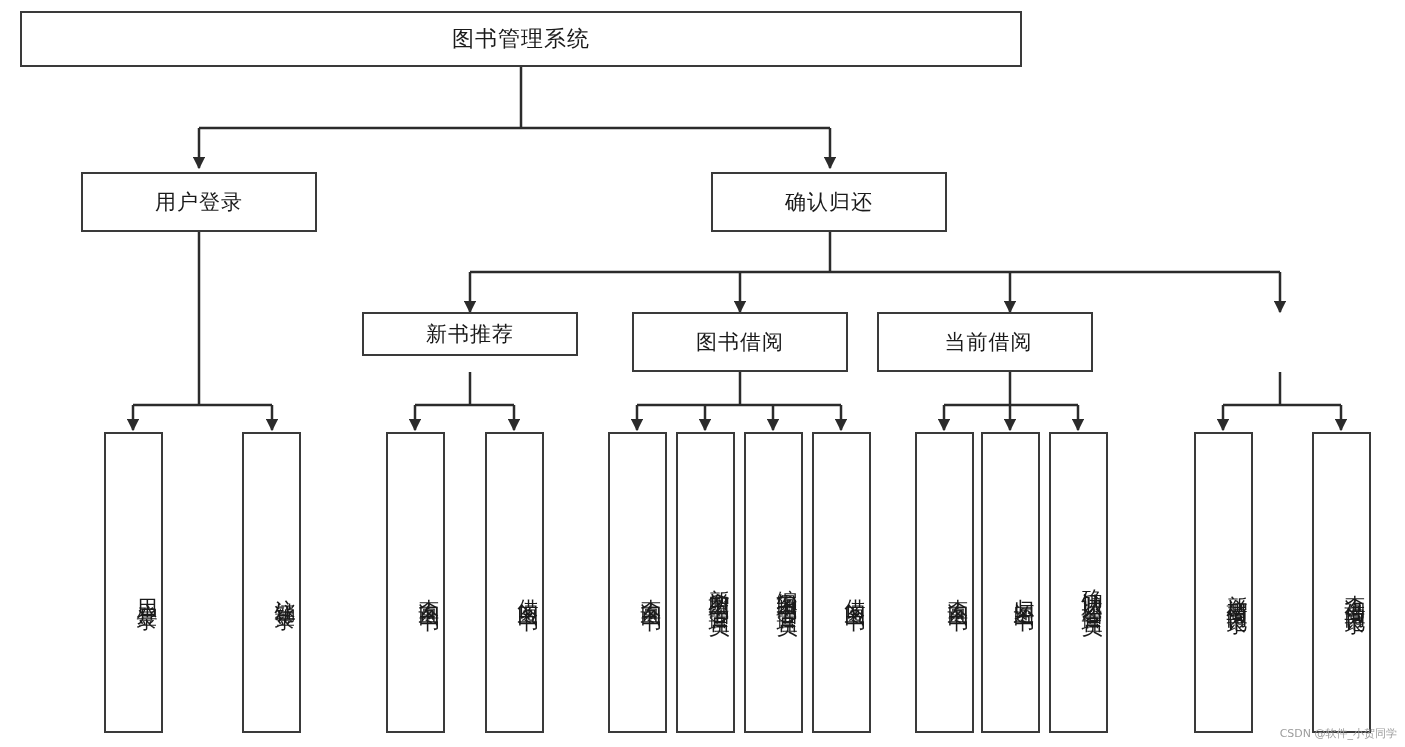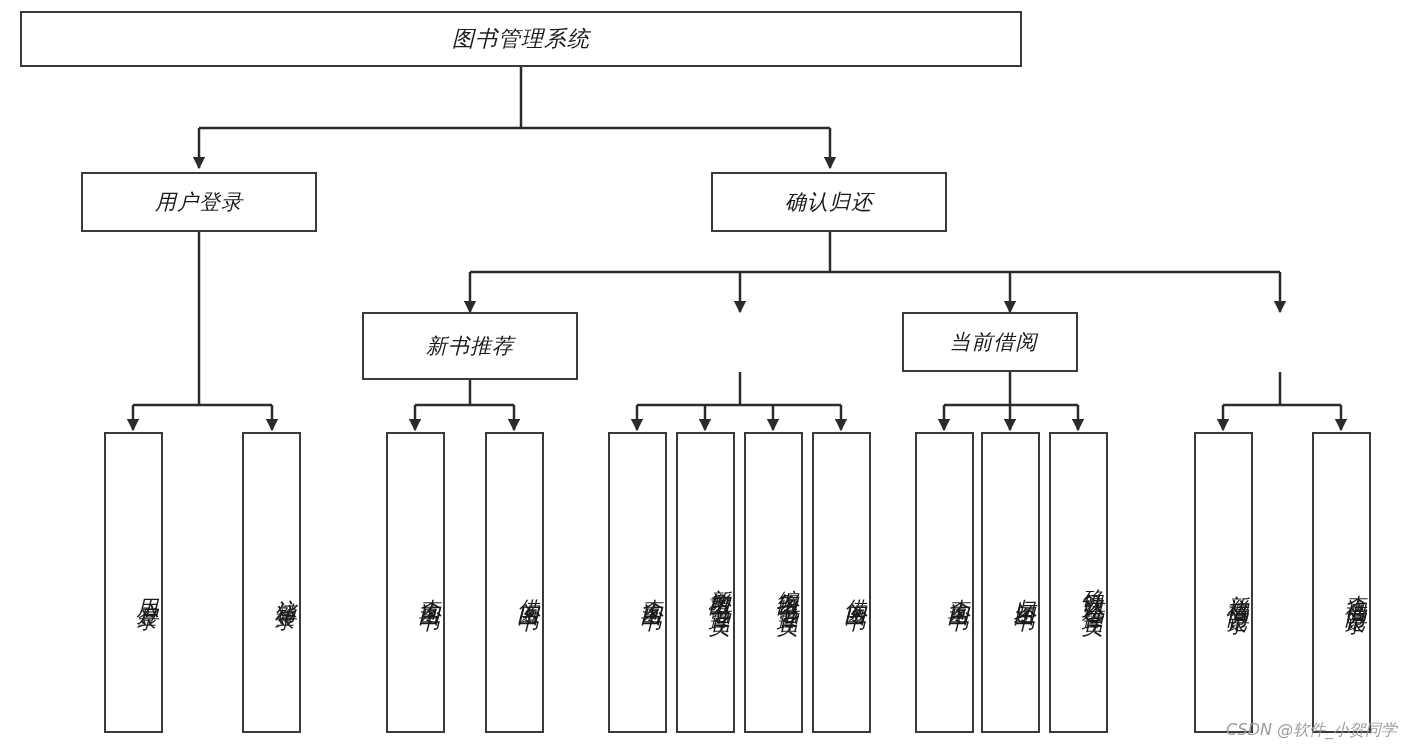--- a/index.html
+++ b/index.html
@@ -11,21 +11,20 @@
     width: 1405px;
     height: 747px;
     font-family: "DejaVu Sans", "Liberation Sans", sans-serif;
     overflow: hidden;
     position: relative;
   }
   #diagram-root {
     position: relative;
     width: 1405px;
     height: 747px;
-    font-style: italic;
   }
   svg#tree-svg {
     position: absolute;
     top: 0;
     left: 0;
     width: 1405px;
     height: 747px;
     display: block;
   }
   .node-box {
@@ -51,21 +50,21 @@
     justify-content: center;
     padding-top: 14px;
   }
   .node-box.root {
     font-size: 22px;
   }
   .watermark {
     position: absolute;
     right: 8px;
     bottom: 6px;
-    font-size: 16px;
+    font-size: 11px;
     color: #9d9d9d;
     white-space: nowrap;
     pointer-events: none;
     text-align: center;
   }
 </style>
 </head>
 <body>
 
 <div id="diagram-root">
@@ -118,22 +117,23 @@
       <path d="M 1223 405 L 1223 430" marker-end="url(#arrow)"></path>
       <path d="M 1341 405 L 1341 430" marker-end="url(#arrow)"></path>
     </g>
   </svg>
 
   <div class="node-box horizontal root" style="left:20px; top:11px; width:1002px; height:56px;">图书管理系统</div>
 
   <div class="node-box horizontal" style="left:81px; top:172px; width:236px; height:60px;">用户登录</div>
   <div class="node-box horizontal" style="left:711px; top:172px; width:236px; height:60px;">确认归还</div>
 
-  <div class="node-box horizontal" style="left:362px; top:312px; width:216px; height:68px;">新书推荐</div>
-  <div class="node-box horizontal" style="left:902px; top:312px; width:176px; height:60px;padding-left:7px;">当前借阅</div>
+  <div class="node-box horizontal" style="left:362px; top:312px; width:216px; height:44px;">新书推荐</div>
+  <div class="node-box horizontal" style="left:632px; top:312px; width:216px; height:60px;">图书借阅</div>
+  <div class="node-box horizontal" style="left:877px; top:312px; width:216px; height:60px;padding-left:7px;">当前借阅</div>
 
   <div class="node-box vertical" style="left:104px; top:432px; width:59px; height:301px;">用户登录</div>
   <div class="node-box vertical" style="left:242px; top:432px; width:59px; height:301px;">注销登录</div>
 
   <div class="node-box vertical" style="left:386px; top:432px; width:59px; height:301px;">查询图书</div>
   <div class="node-box vertical" style="left:485px; top:432px; width:59px; height:301px;">借阅图书</div>
 
   <div class="node-box vertical" style="left:608px; top:432px; width:59px; height:301px;">查询图书</div>
   <div class="node-box vertical" style="left:676px; top:432px; width:59px; height:301px;">新增图书（管理员）</div>
   <div class="node-box vertical" style="left:744px; top:432px; width:59px; height:301px;">编辑图书（管理员）</div>

